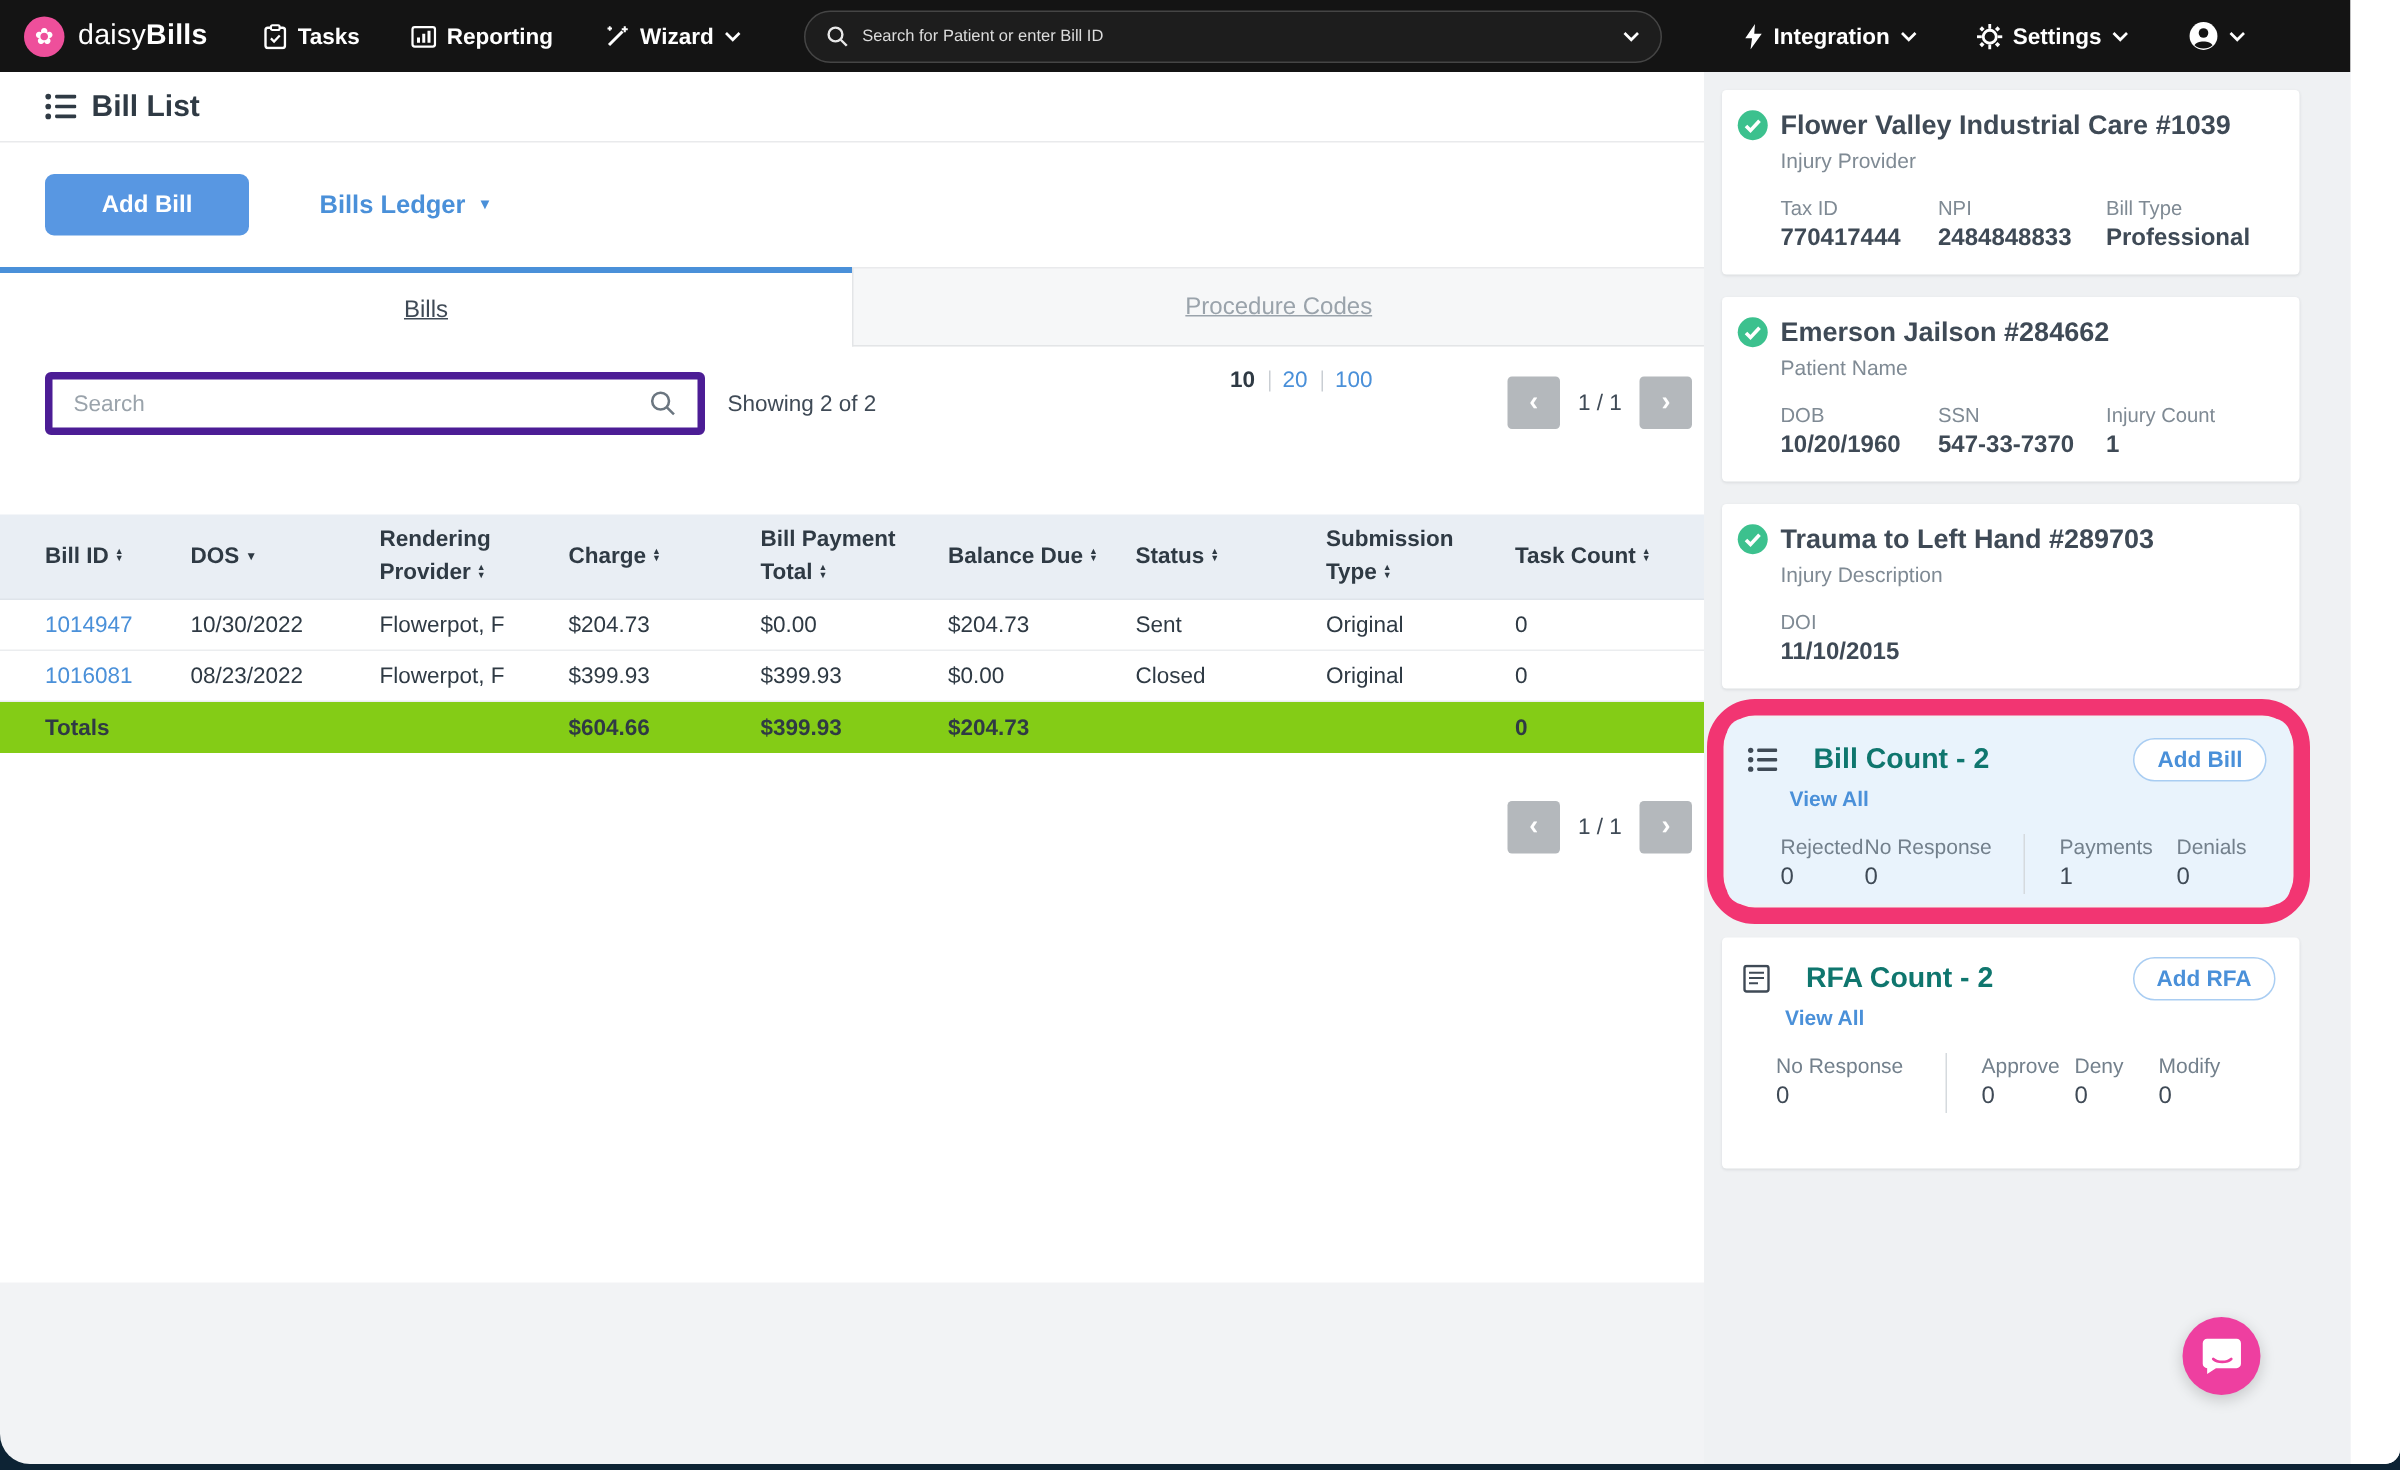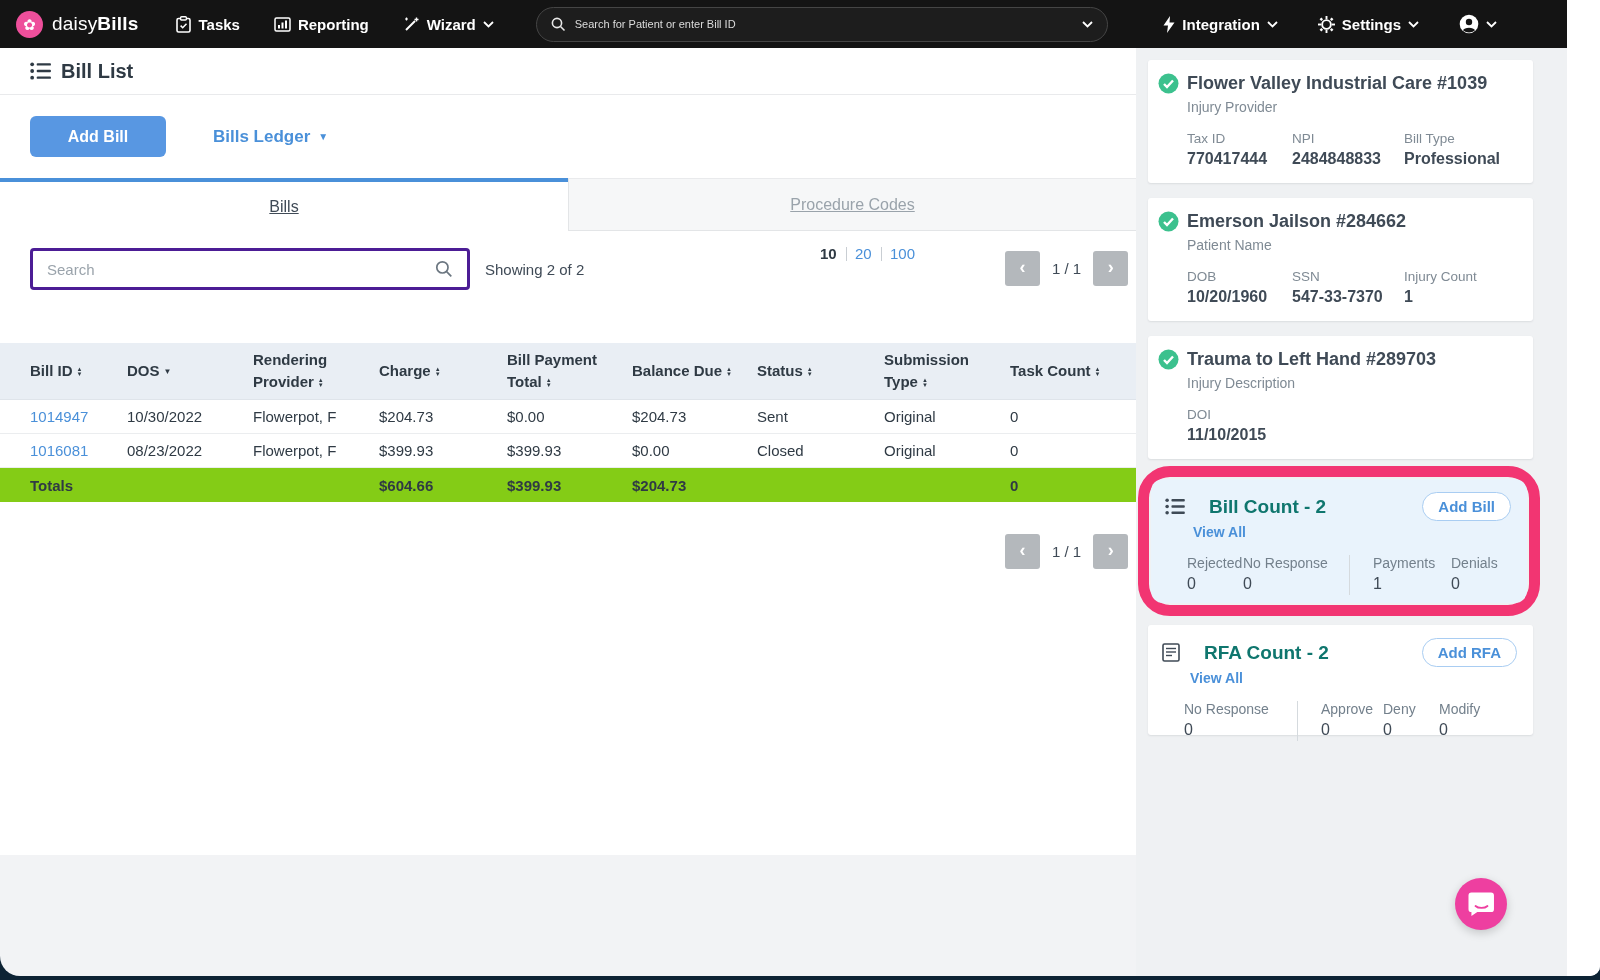--- a/index.html
+++ b/index.html
@@ -38,21 +38,21 @@
     color:#fff; font-size:16px; font-weight:700; font-family:"Liberation Sans",sans-serif; cursor:pointer; }
   .ledger { margin-left:47px; display:flex; align-items:center; gap:8px; color:#4a90d9; font-size:17px; font-weight:700; cursor:pointer; }
   .tri-down { font-size:10px; color:#4a90d9; }
 
   .tabs { height:53px; display:flex; }
   .tab { width:568px; display:flex; align-items:center; justify-content:center; font-size:16px; cursor:pointer;text-decoration:underline; }
   .tab.active { background:#fff; border-top:4px solid #4a90d9; color:#3f4a56; }
   .tab.inactive { background:#f6f7f8; color:#9aa3ab; border-left:1px solid #e3e5e7; border-bottom:1px solid #e3e5e7; border-top:1px solid #e9eaec; }
 
   .controls { position:relative; height:112px; }
-  .search-box { position:absolute; left:30px; top:17px; width:440px; height:42px; border:3px solid #4c1d95; border-radius:4px;
+  .search-box { position:absolute; left:30px; top:17px; width:440px; height:42px; border:5px solid #4c1d95; border-radius:4px;
     display:flex; align-items:center; padding:5px 14px; background:#fff; }
   .search-box input { flex:1; border:none; outline:none; font-size:15px; color:#3f4a56; font-family:"Liberation Sans",sans-serif; }
   .search-box input::placeholder { color:#9aa3ab; }
   .showing { position:absolute; left:485px; top:30px; font-size:15px; color:#3f4a56; }
   .page-sizes { position:absolute; left:820px; top:14px; width:95px; display:flex; align-items:center; gap:9px; font-size:15px; }
   .size-active { color:#2f3a44; font-weight:700; }
   .size-link { color:#4a90d9; cursor:pointer; }
   .vsep { width:1px; height:14px; background:#c9ced3; }
   .pager { position:absolute; display:flex; align-items:center; gap:12px; }
   .pager.top { left:1005px; top:20px; }
@@ -87,21 +87,21 @@
   .card-title { font-size:18px; font-weight:700; color:#3f4a56; line-height:1.2; }
   .card-sub { margin-left:29px; margin-top:4px; font-size:14px; color:#7f8a94; }
   .fields { margin-left:29px; margin-top:16px; display:flex; }
   .field .flabel { font-size:13.5px; color:#7f8a94; }
   .field .fvalue { margin-top:4px; font-size:16px; font-weight:700; color:#3f4a56; }
   .fw1 { width:105px; } .fw2 { width:112px; } .fw3 { flex:1; } .fw-doi { width:93px; }
 
   .ring { position:absolute; left:2px; top:418px; width:402px; height:150px;
     border:11px solid #f23572; border-radius:32px; }
   .count-card { position:absolute; left:15px; top:431px; width:376px; height:124px; background:#e9f3fc; border-radius:12px; padding:13px 16px 0 14px; }
-  .rfa-card { position:absolute; left:12px; top:577px; width:385px; height:110px; background:#fff; border-radius:3px;
+  .rfa-card { position:absolute; left:12px; top:577px; width:385px; height:154px; background:#fff; border-radius:3px;
     box-shadow:0 1px 2px rgba(40,50,60,.10); padding:13px 16px 0 14px; }
   .count-head { display:flex; align-items:center; }
   .count-title { font-size:19px; font-weight:700; color:#0f766e; margin-left:24px; }
   .btn-outline { margin-left:auto; background:#fff; border:1.5px solid #a9cdf2; border-radius:16px;
     padding:5px 15px; color:#4a90d9; font-size:15px; font-weight:700; font-family:"Liberation Sans",sans-serif; cursor:pointer; }
   .view-all { margin-left:28px; margin-top:3px; font-size:14px; font-weight:700; color:#4a90d9; cursor:pointer; display:inline-block; }
   .stats { display:flex; margin-left:22px; margin-top:14px; align-items:flex-start; }
   .stat .slabel { font-size:14px; color:#73808c; }
   .stat .svalue { margin-top:4px; font-size:16px; color:#3f4a56; }
   .stat-div { width:1px; height:40px; background:#d5dade; margin-right:23px; }

